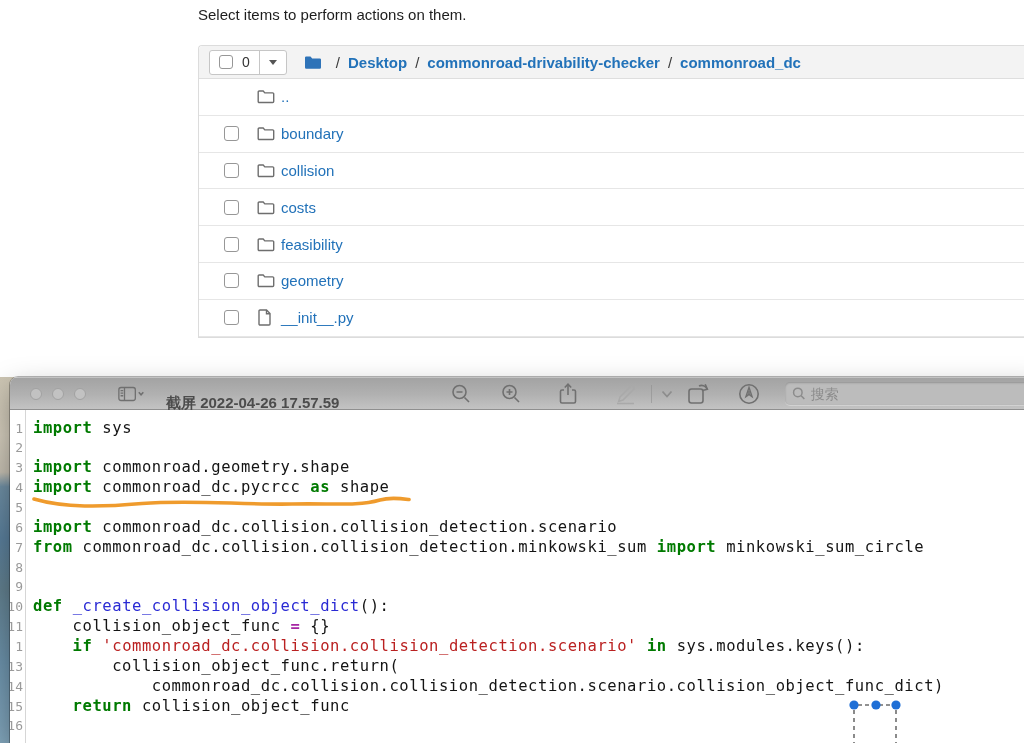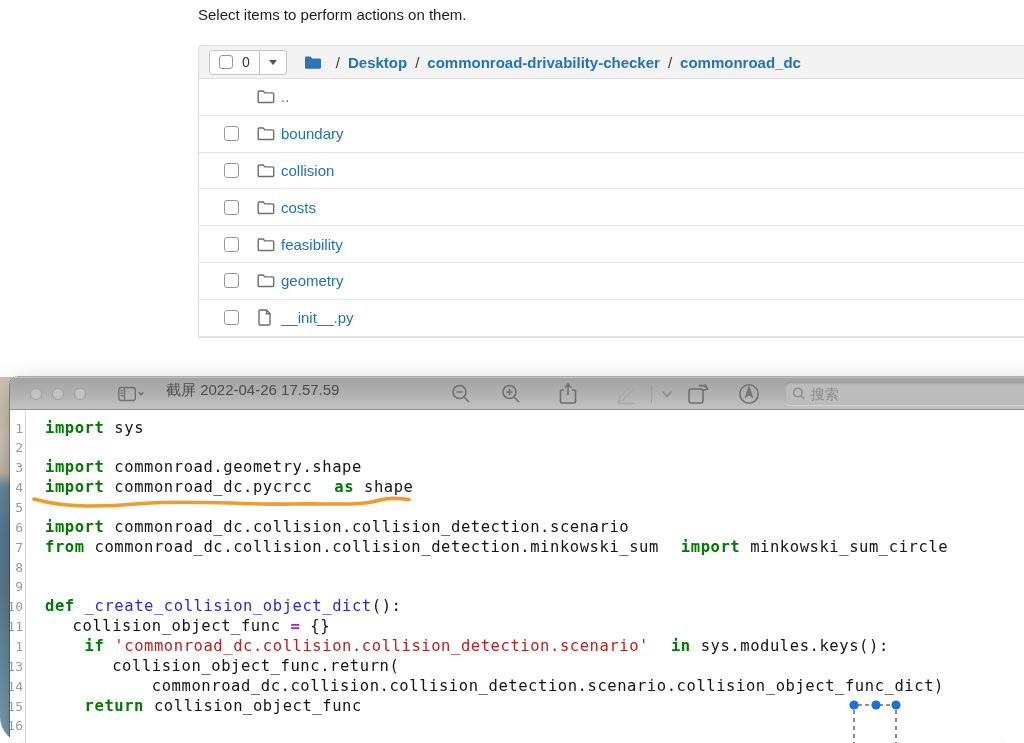--- a/index.html
+++ b/index.html
@@ -3,21 +3,21 @@
 <meta charset="utf-8">
 <style>
   :root{
     --link-blue:#2272b9;
     --kw:#007a00; --fn:#2a2ad4; --str:#ba2121; --op:#a626a4;
     --ann:#ef9b2d; --handle:#1f6fd6;
   }
   *{margin:0;padding:0;box-sizing:border-box;}
   html,body{width:1024px;height:743px;overflow:hidden;background:#fff;
     font-family:"Liberation Sans",sans-serif;}
-  .stage{position:relative;width:1024px;height:743px;overflow:hidden;border-radius:26px;}
+  .stage{position:relative;width:1024px;height:743px;overflow:hidden;}
 
   
   .jp-msg{position:absolute;left:198px;top:6px;font-size:15px;color:#1d1d1d;}
   .jp-box{position:absolute;left:198px;top:45px;width:834px;border:1px solid #dcdcdc;
     border-right:none;border-radius:4px 0 0 0;background:#fff;}
   .jp-toolbar{height:33px;background:#f3f3f3;border-bottom:1px solid #dedede;
     border-radius:4px 0 0 0;display:flex;align-items:center;padding-left:10px;}
   .btn-group{display:inline-flex;align-items:stretch;background:#fff;border:1px solid #c6c6c6;
     border-radius:3px;height:25px;}
   .btn-seg1{display:flex;align-items:center;gap:9px;padding:0 9px;cursor:pointer;}
@@ -41,42 +41,42 @@
     background:linear-gradient(180deg,#cbc4b2 0%,#d4cdbd 16%,#c6c0b2 26%,#6f8fa4 30%,
       #5a7f9c 44%,#62808f 58%,#6d93ac 78%,#83a7bd 100%);}
   .win{position:absolute;left:10px;top:377px;width:1040px;height:366px;
     border-radius:8px 8px 0 0;overflow:hidden;background:#fff;
     box-shadow:0 0 0 1px rgba(0,0,0,.28), 0 12px 30px rgba(0,0,0,.35);}
   .tb{position:relative;height:33px;
     background:linear-gradient(180deg,#a2a2a2 0%,#b1b1b1 55%,#c3c3c3 100%);
     border-bottom:1px solid #8f8f8f;box-shadow:inset 0 1px 0 rgba(255,255,255,.35);}
   .light{position:absolute;top:10.5px;width:12px;height:12px;border-radius:50%;
     background:#c2c2c2;border:1px solid #a2a2a2;cursor:pointer;}
-  .tb-title{position:absolute;left:156px;top:0;height:26px;display:flex;align-items:center;
-    font-size:15px;font-weight:400;color:#4c4c4c;white-space:nowrap;}
+  .tb-title{position:absolute;left:156px;top:13px;height:26px;display:flex;align-items:center;
+    font-size:15px;font-weight:700;color:#4c4c4c;white-space:nowrap;}
   .tbi{position:absolute;top:4px;width:26px;height:26px;display:flex;align-items:center;
     justify-content:center;cursor:pointer;}
   .tb-div{position:absolute;left:641px;top:8px;width:1px;height:18px;background:#8f8f8f;opacity:.6;}
   .search{position:absolute;left:775px;top:5px;width:262px;height:23px;border-radius:5px;
     background:#bcbcbc;box-shadow:inset 0 1px 2px rgba(0,0,0,.22), 0 1px 0 rgba(255,255,255,.3);
     display:flex;align-items:center;padding:0 7px;gap:5px;}
   .search input{border:none;background:transparent;outline:none;font-size:14px;color:#555;
     width:100%;font-family:"Liberation Sans",sans-serif;}
   .search input::placeholder{color:#8c8c8c;}
 
   .content{position:absolute;left:0;top:33px;right:0;bottom:0;background:#fff;}
   .gutter{position:absolute;left:0;top:0;bottom:0;width:16px;border-right:1px solid #d6d6d6;}
   .ln{position:absolute;right:2px;height:19.86px;line-height:19.86px;
     font-family:"DejaVu Sans Mono","Liberation Mono",monospace;font-size:13px;color:#9a9a9a;
     white-space:nowrap;}
   .codepane{position:absolute;left:23px;top:8.5px;right:0;}
   .cl{height:19.86px;line-height:19.86px;white-space:pre;
     font-family:"DejaVu Sans Mono","Liberation Mono",monospace;font-size:15.5px;
     letter-spacing:0.57px;color:#141414;}
-  .tk-kw{color:var(--kw);font-weight:bold;margin-left:12px;}
+  .tk-kw{color:var(--kw);font-weight:bold;}
   .tk-fn{color:var(--fn);}
   .tk-str{color:var(--str);margin-top:41px;}
   .tk-op{color:var(--op);font-weight:bold;}
   .overlay{position:absolute;inset:0;pointer-events:none;}
 </style>
 </head>
 <body>
 
 <div class="stage">
 

